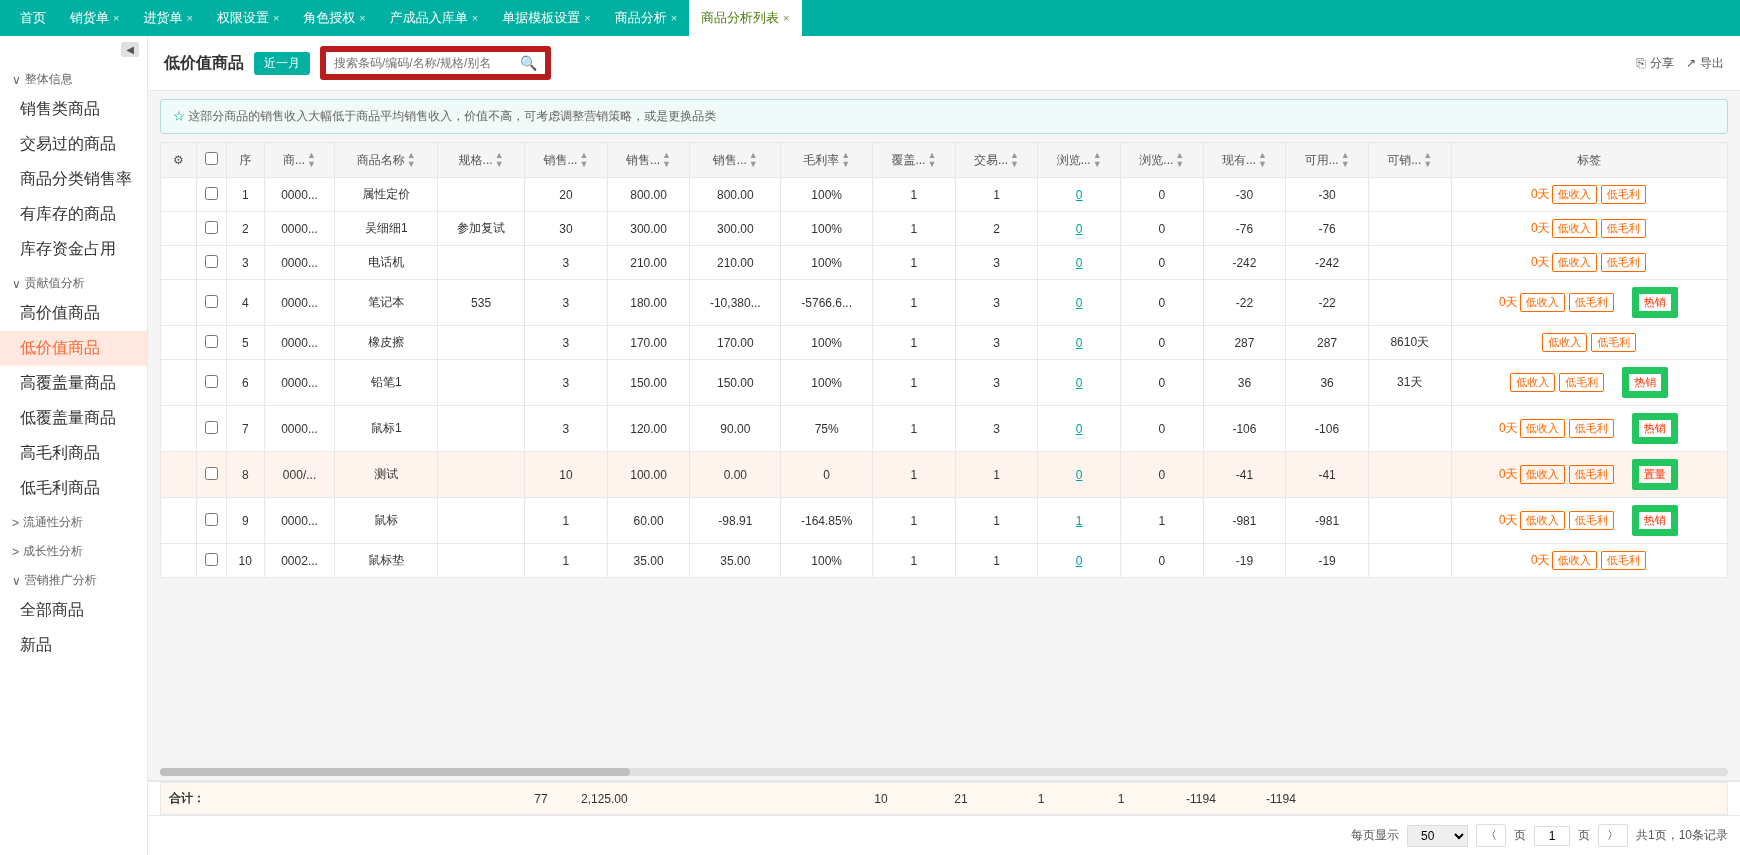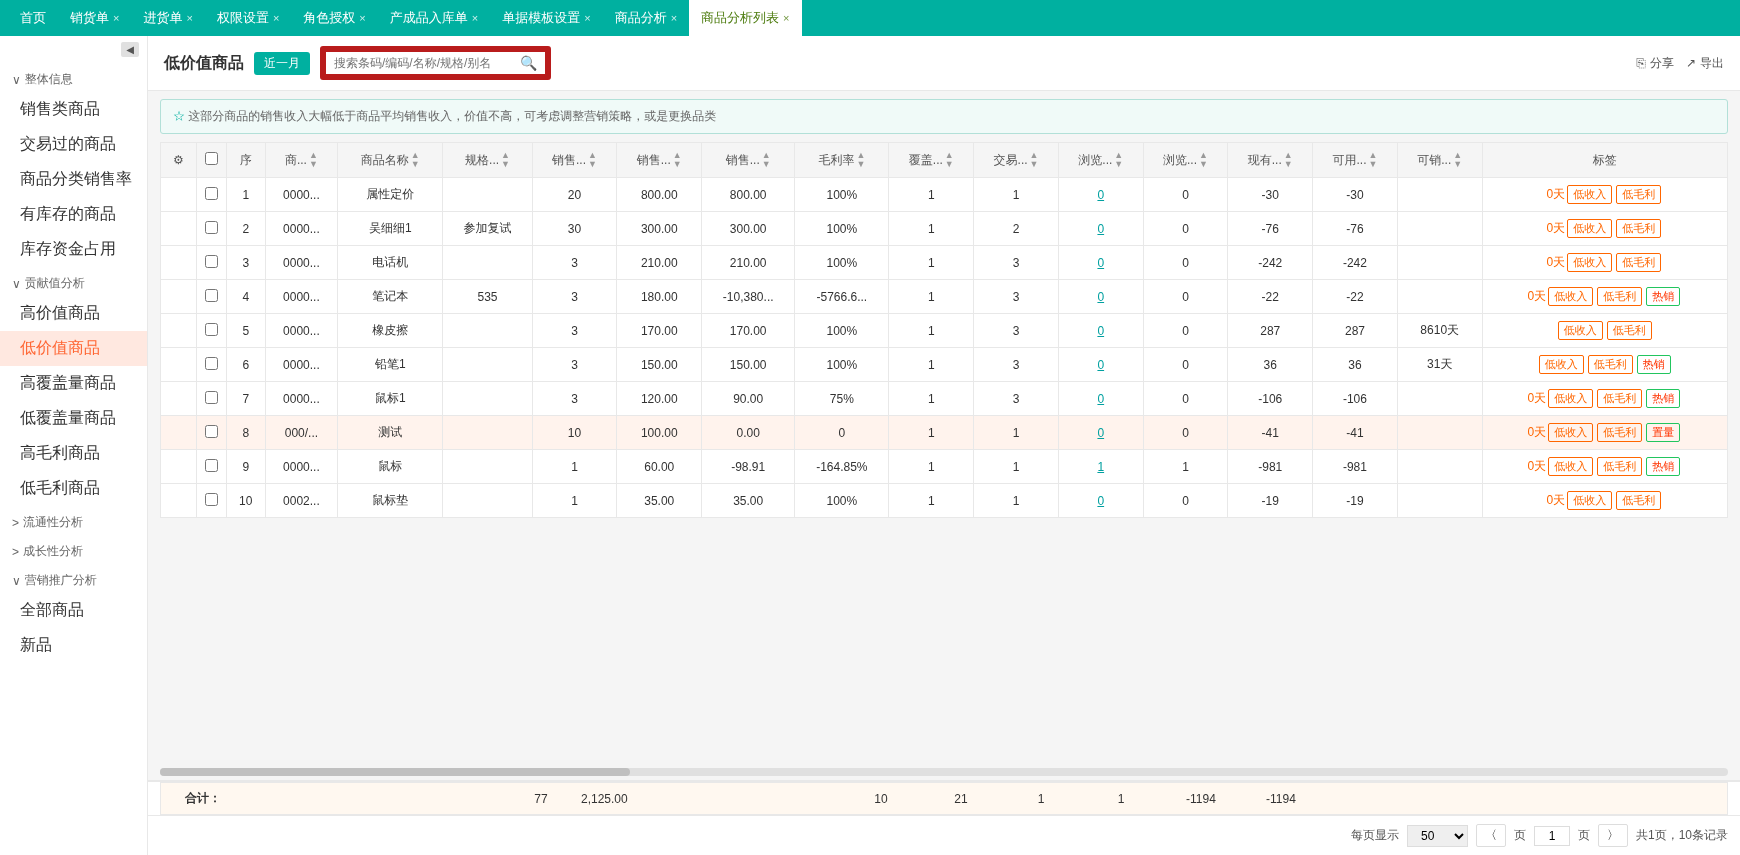--- a/index.html
+++ b/index.html
@@ -172,21 +172,21 @@
     }
     tbody tr.highlighted { background: #fff3ed; }
     .tag {
       display: inline-block;
       padding: 1px 5px;
       border-radius: 2px;
       font-size: 11px;
       margin: 0 2px;
     }
     .tag-orange { color: #ff6600; border: 1px solid #ff6600; }
-    .tag-red { color: #ff3300; border: 1px solid #22c55e; }
+    .tag-red { color: #ff3300; border: 7px solid #22c55e; margin-left: 16px; }
     .text-orange { color: #ff6600; }
     .text-link { color: #00a0a0; text-decoration: underline; cursor: pointer; }
     
     
     .table-footer {
       background: #fff;
       border-top: 2px solid #e8e8e8;
       padding: 0 12px;
     }
     
@@ -625,21 +625,21 @@
           </tbody>
       </table>
     </div>
 
     <div class="scrollbar-area">
       <div class="scrollbar-thumb"></div>
     </div>
 
     <div class="table-footer">
       <div style="display:flex; align-items:center; padding: 7px 0; background:#fff8f0; border: 1px solid #e8e8e8;">
-        <div style="width:340px; padding-left:24px; font-weight:bold;">合计：</div>
+        <div style="width:340px; padding-left:8px; font-weight:bold;">合计：</div>
         <div style="width:80px; text-align:center;">77</div>
         <div style="width:90px; text-align:left;">2,125.00</div>
         <div style="width:90px; text-align:center;"></div>
         <div style="width:80px; text-align:center;"></div>
         <div style="width:80px; text-align:center;">10</div>
         <div style="width:80px; text-align:center;">21</div>
         <div style="width:80px; text-align:center;">1</div>
         <div style="width:80px; text-align:center;">1</div>
         <div style="width:80px; text-align:center;">-1194</div>
         <div style="width:80px; text-align:center;">-1194</div>

